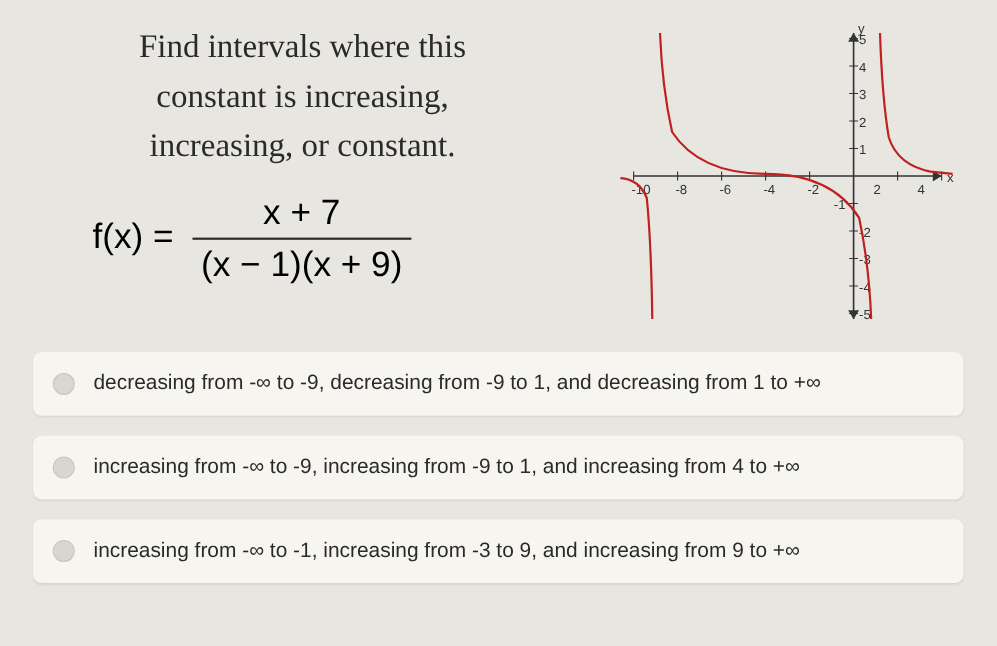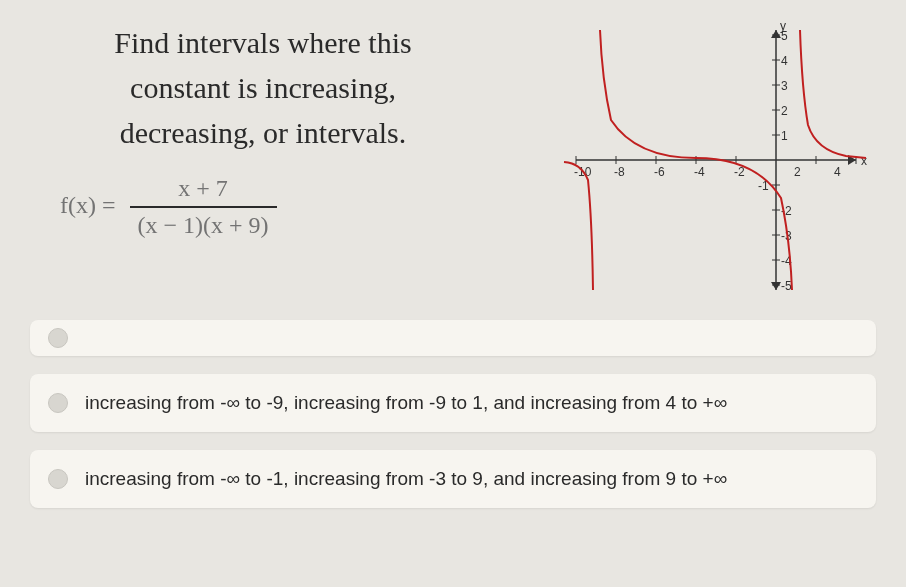--- a/index.html
+++ b/index.html
@@ -8,40 +8,41 @@
       height: 587px;
       background: #e8e6e1;
       font-family: Georgia, 'Times New Roman', serif;
       position: relative;
       overflow: hidden;
     }
     .top-section {
       display: flex;
       padding: 20px 30px 10px 50px;
       align-items: flex-start;
+      margin-left: 24px;
     }
     .question-text {
       flex: 1;
       padding-right: 20px;
     }
     .question-title {
       font-size: 30px;
       color: #2a2a2a;
       line-height: 1.5;
       text-align: center;
       padding-left: 0;
       padding-right: 60px;
       margin-bottom: 20px;
     }
     .formula {
-      font-size: 24px;
-      color: #737373;
+      font-size: 32px;
+      color: #000000;
       margin-top: 15px;
       padding-left: 10px;
-      font-family: Liberation Serif, serif;
+      font-family: Liberation Sans, sans-serif;
       text-align: left;
     }
     .fraction {
       display: inline-block;
       vertical-align: middle;
       text-align: center;
       margin-left: 8px;
     }
     .numerator {
       display: block;
@@ -89,21 +90,21 @@
     }
   </style>
 </head>
 <body>
 
 <div class="top-section">
   <div class="question-text">
     <div class="question-title">
       <span>Find intervals where this</span><br>
       <span>constant is increasing,</span><br>
-      <span>decreasing, or intervals.</span>
+      <span>increasing, or constant.</span>
     </div>
     <div class="formula">
       <span>f(x) =</span>
       <span class="fraction">
         <span class="numerator">x + 7</span>
         <span class="denominator">(x − 1)(x + 9)</span>
       </span>
     </div>
   </div>
 
@@ -161,20 +162,21 @@
         <path d="M 44 10 Q 46 60 55 100 Q 80 138 140 138 Q 200 138 225 178 Q 234 220 236 270"></path>
         <path d="M 244 10 Q 246 70 252 105 Q 260 130 290 136 L 310 138"></path>
       </g>
     </svg>
   </div>
 </div>
 
 <div class="options">
   <div class="option">
     <span class="radio-circle"></span>
+    <span>decreasing from -∞ to -9, decreasing from -9 to 1, and decreasing from 1 to +∞</span>
   </div>
   <div class="option">
     <span class="radio-circle"></span>
     <span>increasing from -∞ to -9, increasing from -9 to 1, and increasing from 4 to +∞</span>
   </div>
   <div class="option">
     <span class="radio-circle"></span>
     <span>increasing from -∞ to -1, increasing from -3 to 9, and increasing from 9 to +∞</span>
   </div>
 </div>

